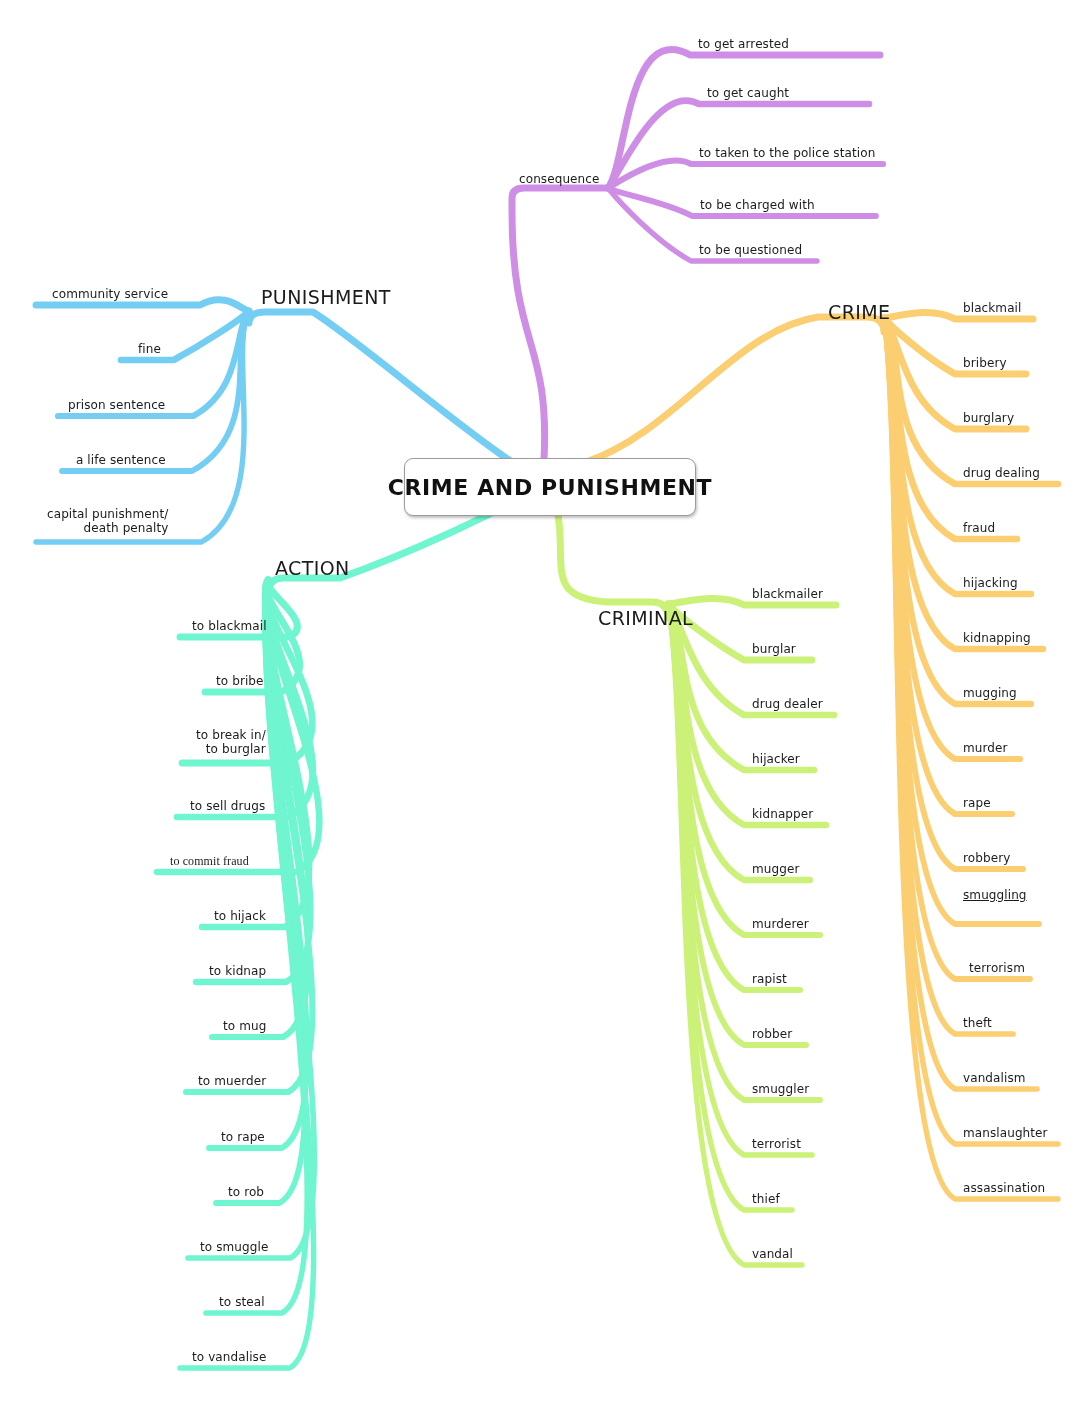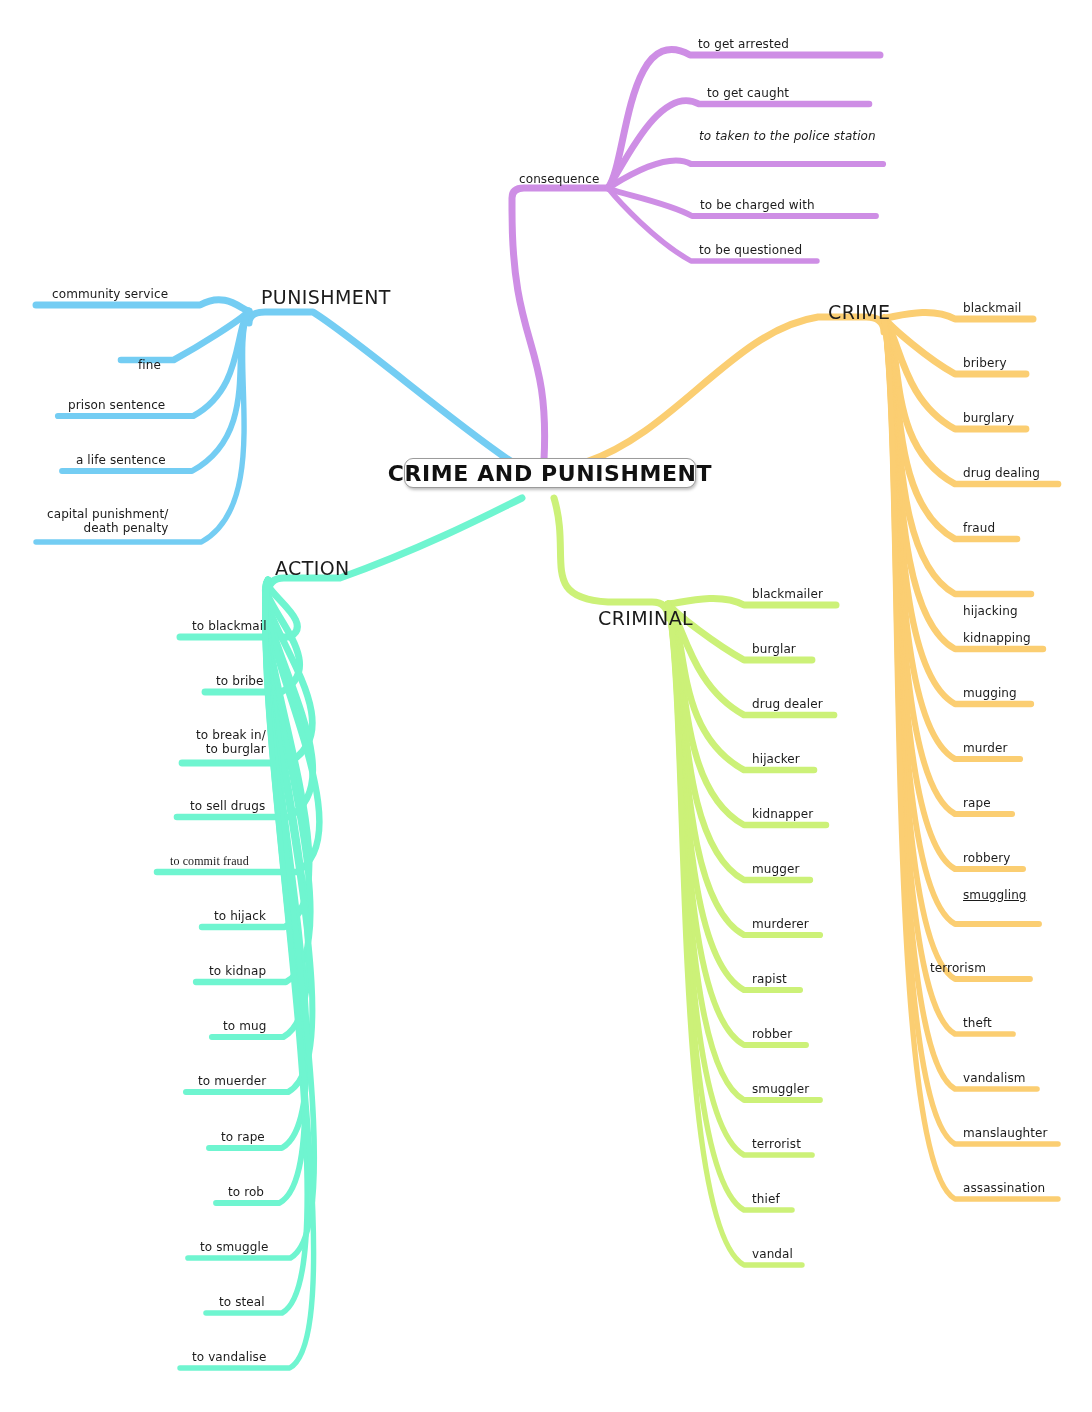--- a/index.html
+++ b/index.html
@@ -120,52 +120,52 @@
       <path d="M 268 580 C 246.4 652.36, 357.984375 942.4, 285.984375 982 L 196 982" fill="none" stroke="#6ff5d0" stroke-width="6.2615384615384615" stroke-linecap="round" stroke-linejoin="round"></path>
       <path d="M 268 580 C 246.4 662.26, 355.296875 997.4, 283.296875 1037 L 212 1037" fill="none" stroke="#6ff5d0" stroke-width="6.138461538461538" stroke-linecap="round" stroke-linejoin="round"></path>
       <path d="M 268 580 C 246.4 672.16, 360.203125 1052.4, 288.203125 1092 L 186 1092" fill="none" stroke="#6ff5d0" stroke-width="6.015384615384615" stroke-linecap="round" stroke-linejoin="round"></path>
       <path d="M 268 580 C 246.4 682.24, 353.84375 1108.4, 281.84375 1148 L 209 1148" fill="none" stroke="#6ff5d0" stroke-width="5.892307692307693" stroke-linecap="round" stroke-linejoin="round"></path>
       <path d="M 268 580 C 246.4 692.14, 351.484375 1163.4, 279.484375 1203 L 216 1203" fill="none" stroke="#6ff5d0" stroke-width="5.769230769230769" stroke-linecap="round" stroke-linejoin="round"></path>
       <path d="M 268 580 C 246.4 702.04, 362.40625 1218.4, 290.40625 1258 L 188 1258" fill="none" stroke="#6ff5d0" stroke-width="5.646153846153846" stroke-linecap="round" stroke-linejoin="round"></path>
       <path d="M 268 580 C 246.4 711.94, 354.046875 1273.4, 282.046875 1313 L 206 1313" fill="none" stroke="#6ff5d0" stroke-width="5.523076923076923" stroke-linecap="round" stroke-linejoin="round"></path>
       <path d="M 268 580 C 246.4 721.84, 361.65625 1328.4, 289.65625 1368 L 180 1368" fill="none" stroke="#6ff5d0" stroke-width="5.4" stroke-linecap="round" stroke-linejoin="round"></path>
     </svg>
 
-  <div id="central-node" style="left: 404px; top: 458px; width: 292px; height: 30px; border-color: rgb(155, 155, 155); background: rgb(255, 255, 255);">
+  <div id="central-node" style="left: 404px; top: 458px; width: 292px; height: 58px; border-color: rgb(155, 155, 155); background: rgb(255, 255, 255);">
     <span class="central-text">CRIME AND PUNISHMENT</span>
   </div>
 
   <div id="labels-layer">
       <div class="node-label align-left" style="left: 519px; top: 173px;">consequence</div>
       <div class="node-label align-left" style="left: 698px; top: 38px;">to get arrested</div>
       <div class="node-label align-left" style="left: 707px; top: 87px;">to get caught</div>
-      <div class="node-label align-left" style="left: 699px; top: 130px; font-style: italic;">to taken to the police station</div>
+      <div class="node-label align-left" style="left: 699px; top: 147px;">to taken to the police station</div>
       <div class="node-label align-left" style="left: 700px; top: 199px;">to be charged with</div>
       <div class="node-label align-left" style="left: 699px; top: 244px;">to be questioned</div>
       <div class="node-label main-branch align-left" style="left: 261px; top: 287px;">PUNISHMENT</div>
       <div class="node-label align-right" style="left: 52px; top: 288px;">community service</div>
-      <div class="node-label align-right" style="left: 138px; top: 359px;">fine</div>
+      <div class="node-label align-right" style="left: 138px; top: 343px;">fine</div>
       <div class="node-label align-right" style="left: 68px; top: 399px;">prison sentence</div>
       <div class="node-label align-right" style="left: 76px; top: 454px;">a life sentence</div>
       <div class="node-label align-right" style="left: 47px; top: 508px;">capital punishment/
 death penalty</div>
       <div class="node-label main-branch align-left" style="left: 828px; top: 302px;">CRIME</div>
       <div class="node-label align-left" style="left: 963px; top: 302px;">blackmail</div>
       <div class="node-label align-left" style="left: 963px; top: 357px;">bribery</div>
       <div class="node-label align-left" style="left: 963px; top: 412px;">burglary</div>
       <div class="node-label align-left" style="left: 963px; top: 467px;">drug dealing</div>
       <div class="node-label align-left" style="left: 963px; top: 522px;">fraud</div>
-      <div class="node-label align-left" style="left: 963px; top: 577px; margin-top: 28px;">hijacking</div>
+      <div class="node-label align-left" style="left: 963px; top: 577px;">hijacking</div>
       <div class="node-label align-left" style="left: 963px; top: 632px;">kidnapping</div>
       <div class="node-label align-left" style="left: 963px; top: 687px;">mugging</div>
       <div class="node-label align-left" style="left: 963px; top: 742px;">murder</div>
       <div class="node-label align-left" style="left: 963px; top: 797px;">rape</div>
       <div class="node-label align-left" style="left: 963px; top: 852px;">robbery</div>
       <div class="node-label align-left" style="left: 963px; top: 889px; text-decoration: underline;">smuggling</div>
-      <div class="node-label align-left" style="left: 930px; top: 962px;">terrorism</div>
+      <div class="node-label align-left" style="left: 969px; top: 962px;">terrorism</div>
       <div class="node-label align-left" style="left: 963px; top: 1017px;">theft</div>
       <div class="node-label align-left" style="left: 963px; top: 1072px;">vandalism</div>
       <div class="node-label align-left" style="left: 963px; top: 1127px;">manslaughter</div>
       <div class="node-label align-left" style="left: 963px; top: 1182px;">assassination</div>
       <div class="node-label main-branch align-left" style="left: 598px; top: 588px; margin-top: 20px;">CRIMINAL</div>
       <div class="node-label align-left" style="left: 752px; top: 588px;">blackmailer</div>
       <div class="node-label align-left" style="left: 752px; top: 643px;">burglar</div>
       <div class="node-label align-left" style="left: 752px; top: 698px;">drug dealer</div>
       <div class="node-label align-left" style="left: 752px; top: 753px;">hijacker</div>
       <div class="node-label align-left" style="left: 752px; top: 808px;">kidnapper</div>

